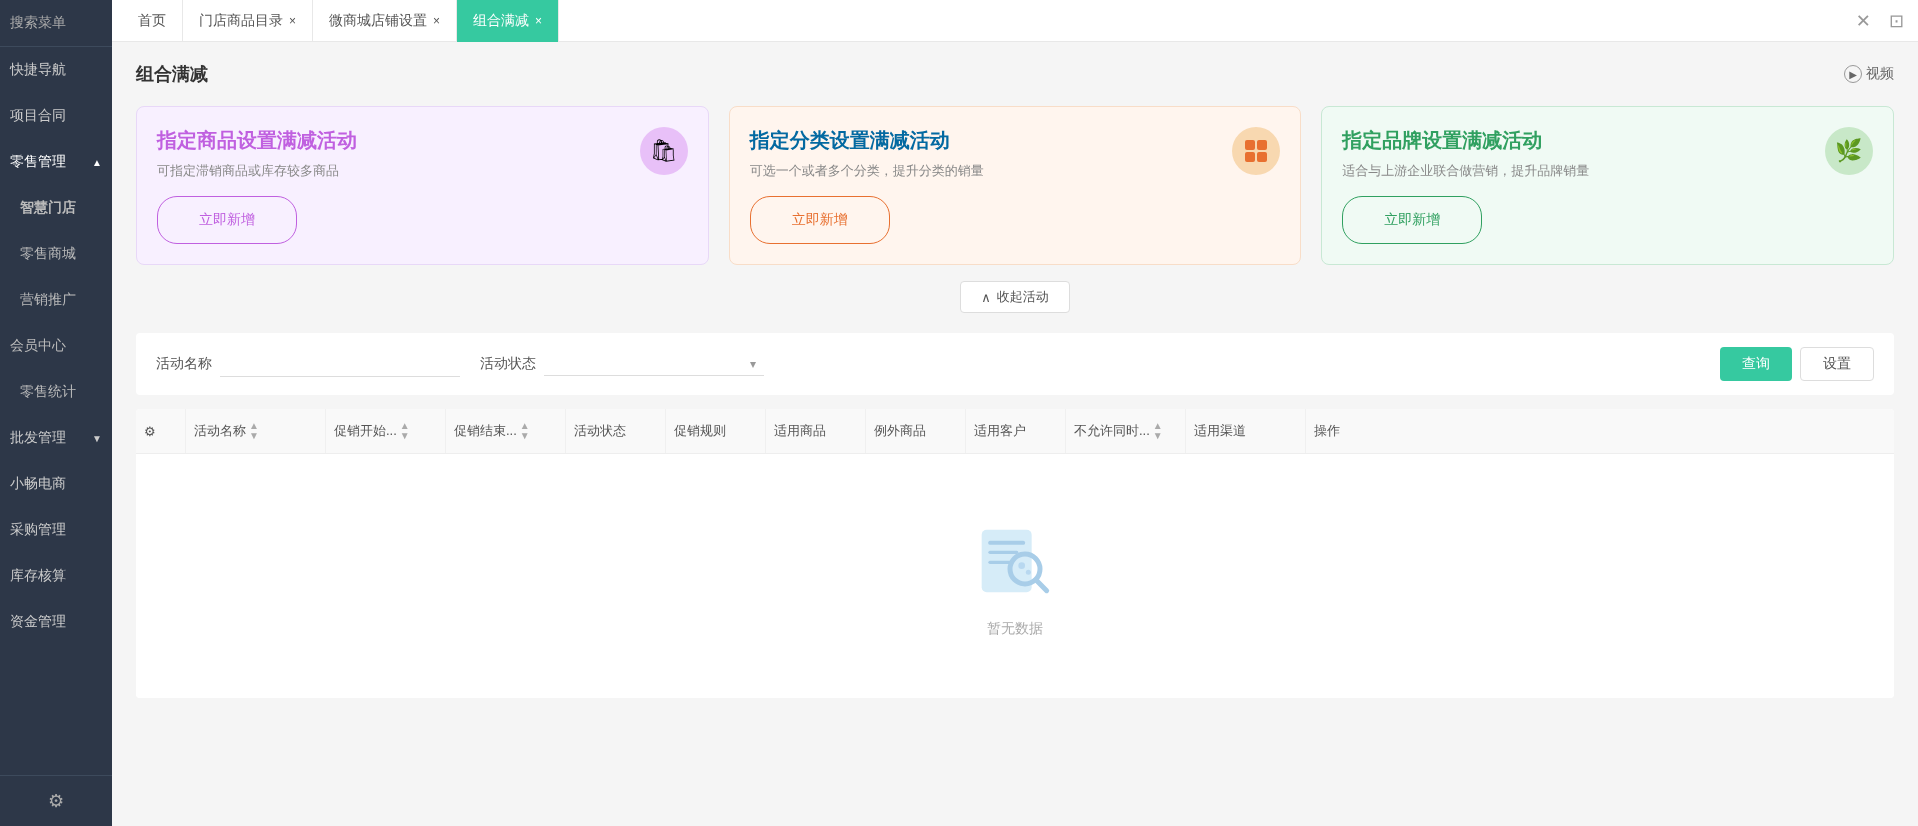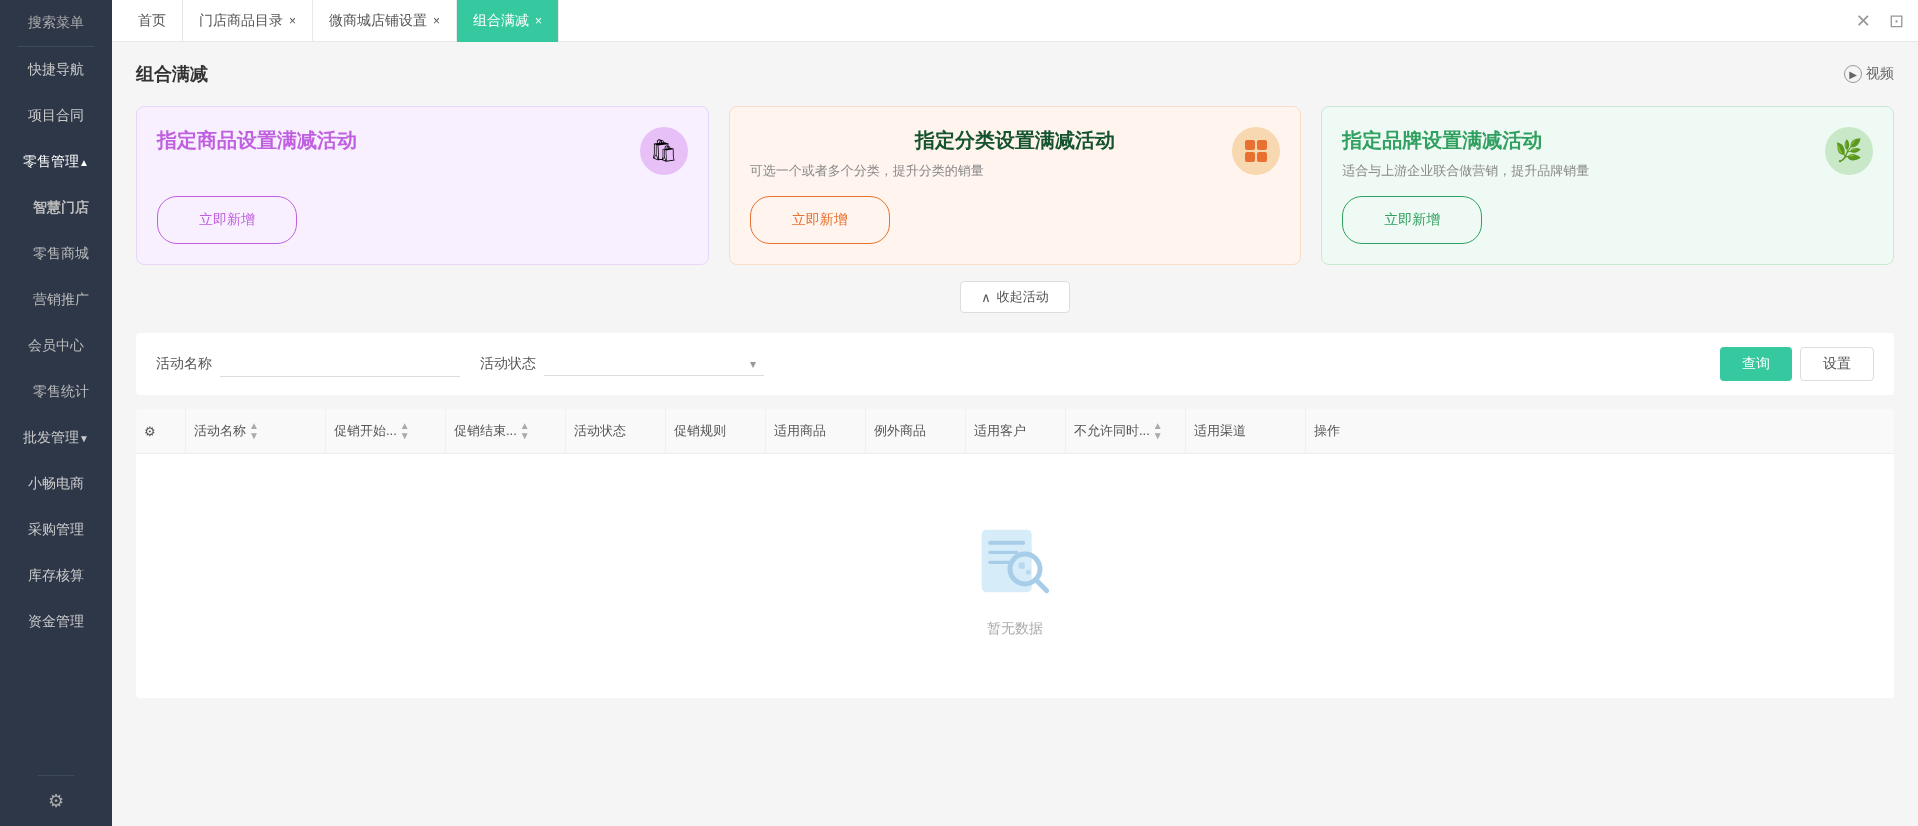--- a/index.html
+++ b/index.html
@@ -7,21 +7,20 @@
 
     
     .sidebar {
       width: 112px;
       background: #2d3748;
       color: #ccc;
       display: flex;
       flex-direction: column;
       flex-shrink: 0;
       height: 826px;
-      align-items: center;
     }
     .sidebar-search {
       padding: 14px 10px;
       font-size: 14px;
       color: #aaa;
       border-bottom: 1px solid #3d4a5c;
       cursor: pointer;
     }
     .sidebar-item {
       padding: 14px 10px;
@@ -139,21 +138,21 @@
     }
     .card.purple { background: #f8f0ff; border: 1px solid #e8d8f8; }
     .card.orange { background: #fff5ee; border: 1px solid #f8ddc8; }
     .card.green { background: #f0faf4; border: 1px solid #c8e8d4; }
     .card-title {
       font-size: 20px;
       font-weight: bold;
       margin-bottom: 8px;
     }
     .card.purple .card-title { color: #c060e0; }
-    .card.orange .card-title { color: #14532d; text-align: center; }
+    .card.orange .card-title { color: #0369a1; }
     .card.green .card-title { color: #30a060; }
     .card-desc {
       font-size: 13px;
       color: #888;
       margin-bottom: 16px;
     }
     .card-icon {
       position: absolute;
       right: 20px;
       top: 20px;
@@ -387,20 +386,21 @@
         <span>视频</span>
       </div>
     </div>
 
     <div class="cards-row">
 
       <div class="card purple">
         <div class="card-icon">🛍</div>
         <div>
           <div class="card-title">指定商品设置满减活动</div>
+          <div class="card-desc">可指定滞销商品或库存较多商品</div>
         </div>
         <button class="card-btn">立即新增</button>
       </div>
 
       <div class="card orange">
         <div class="card-icon" style="background:#f8d8b0;">
           <svg width="26" height="26" viewBox="0 0 26 26" fill="none" xmlns="http://www.w3.org/2000/svg">
             <rect x="2" y="2" width="10" height="10" rx="2" fill="#e87030"></rect>
             <rect x="14" y="2" width="10" height="10" rx="2" fill="#e87030"></rect>
             <rect x="2" y="14" width="10" height="10" rx="2" fill="#e87030"></rect>

